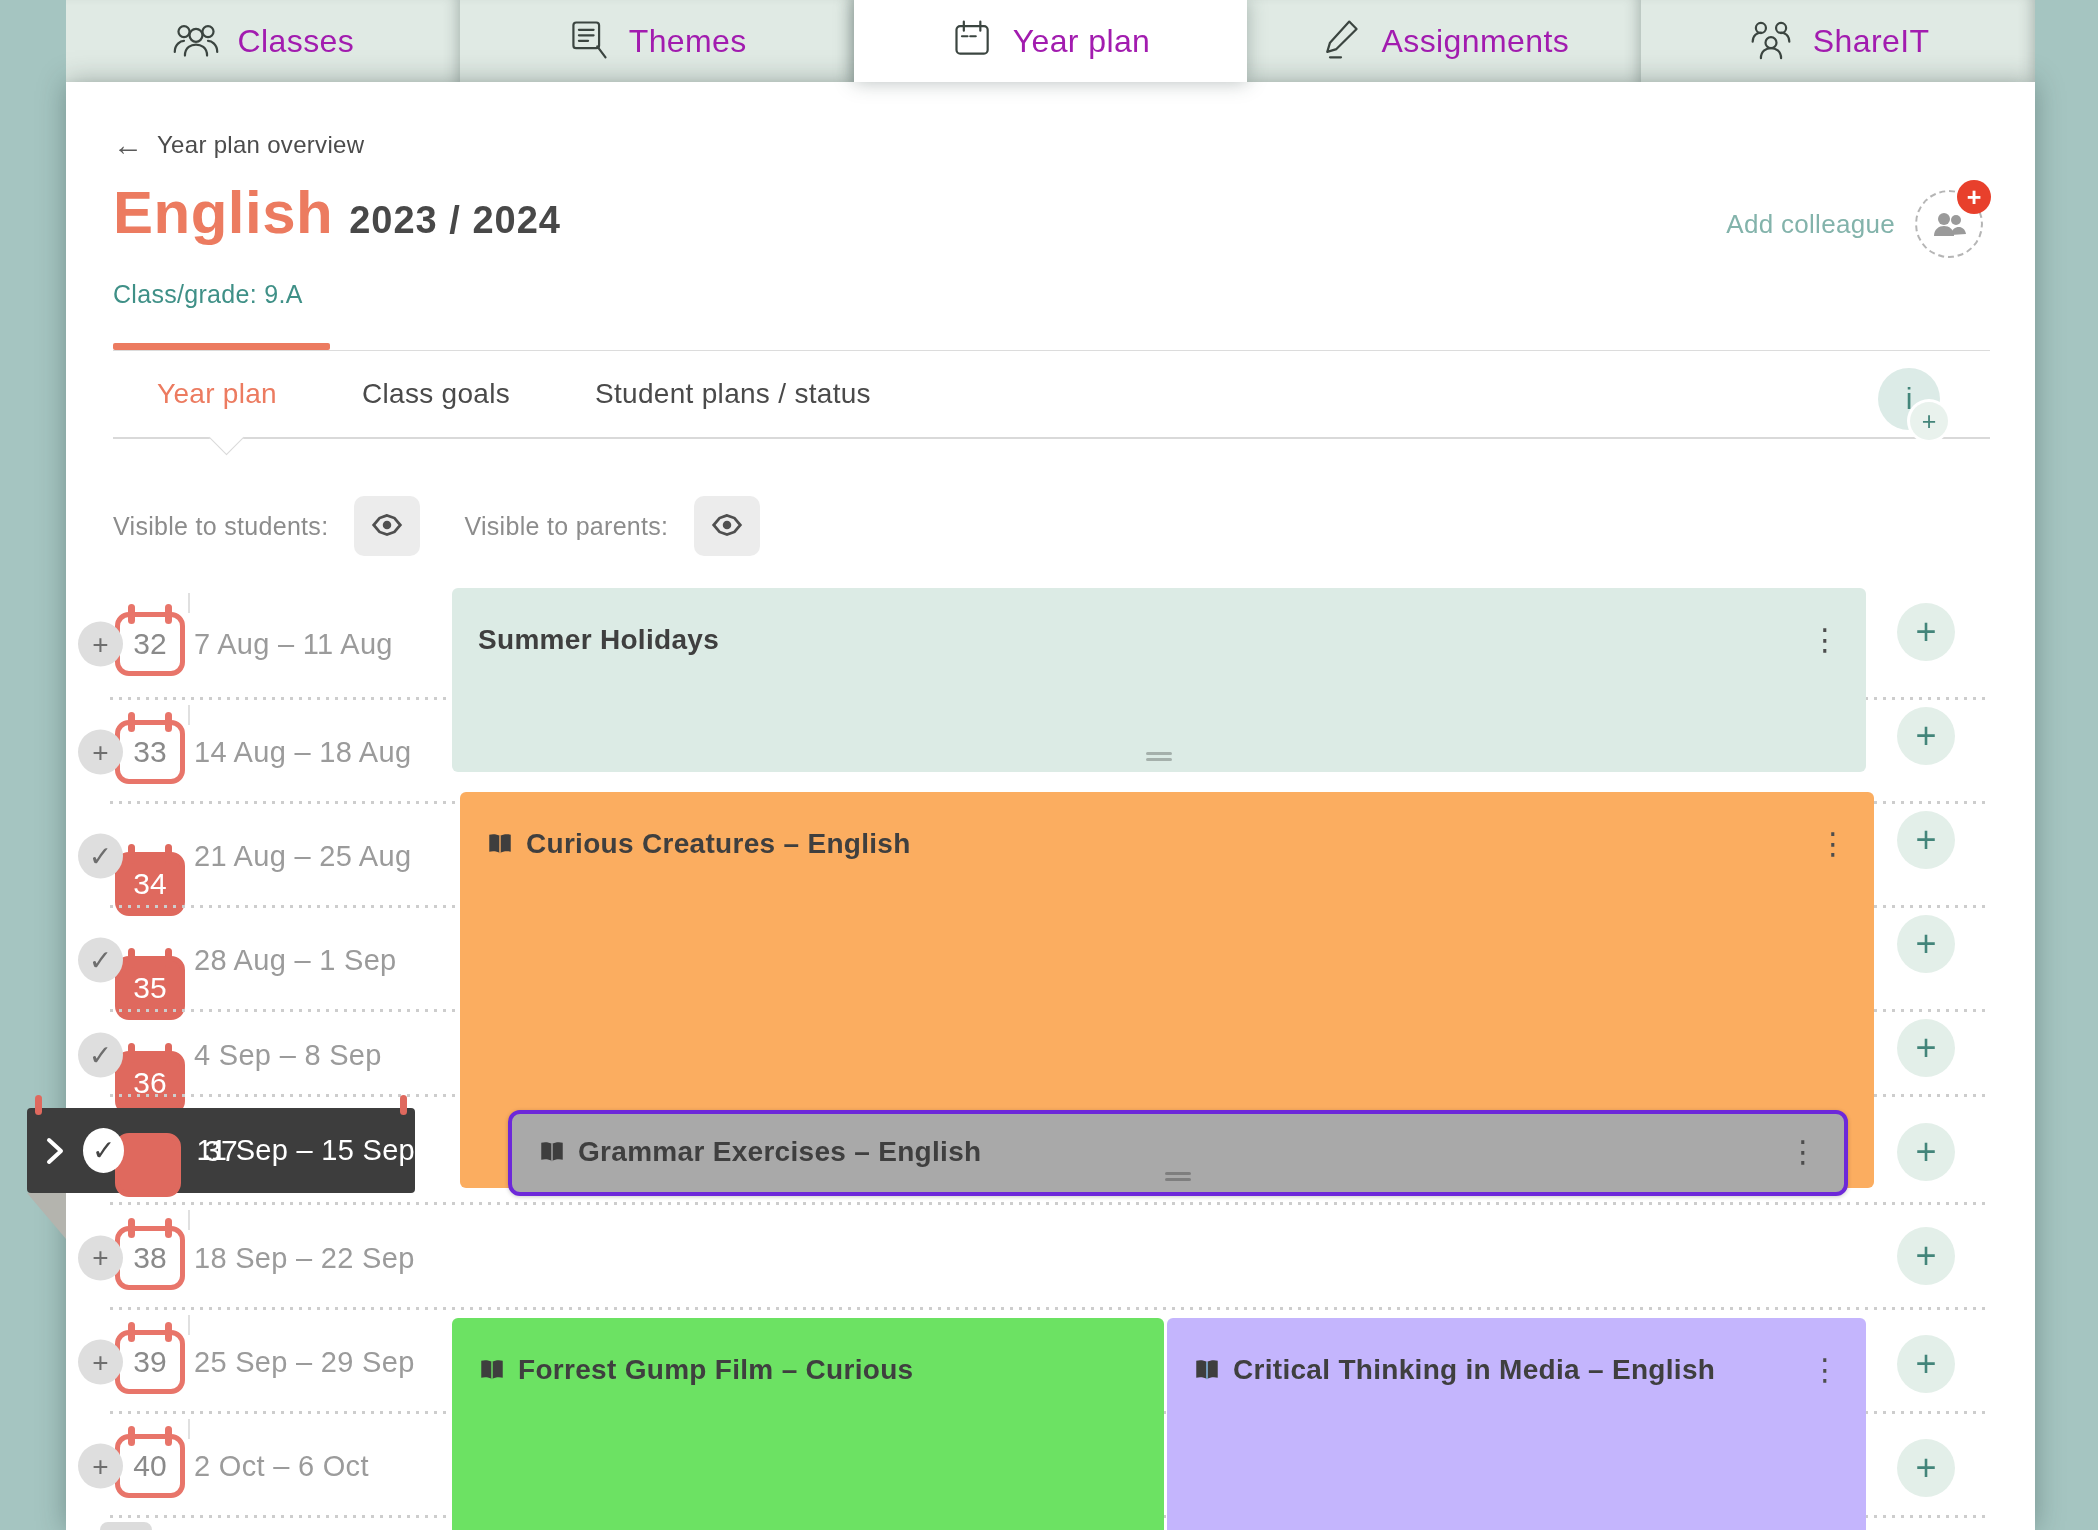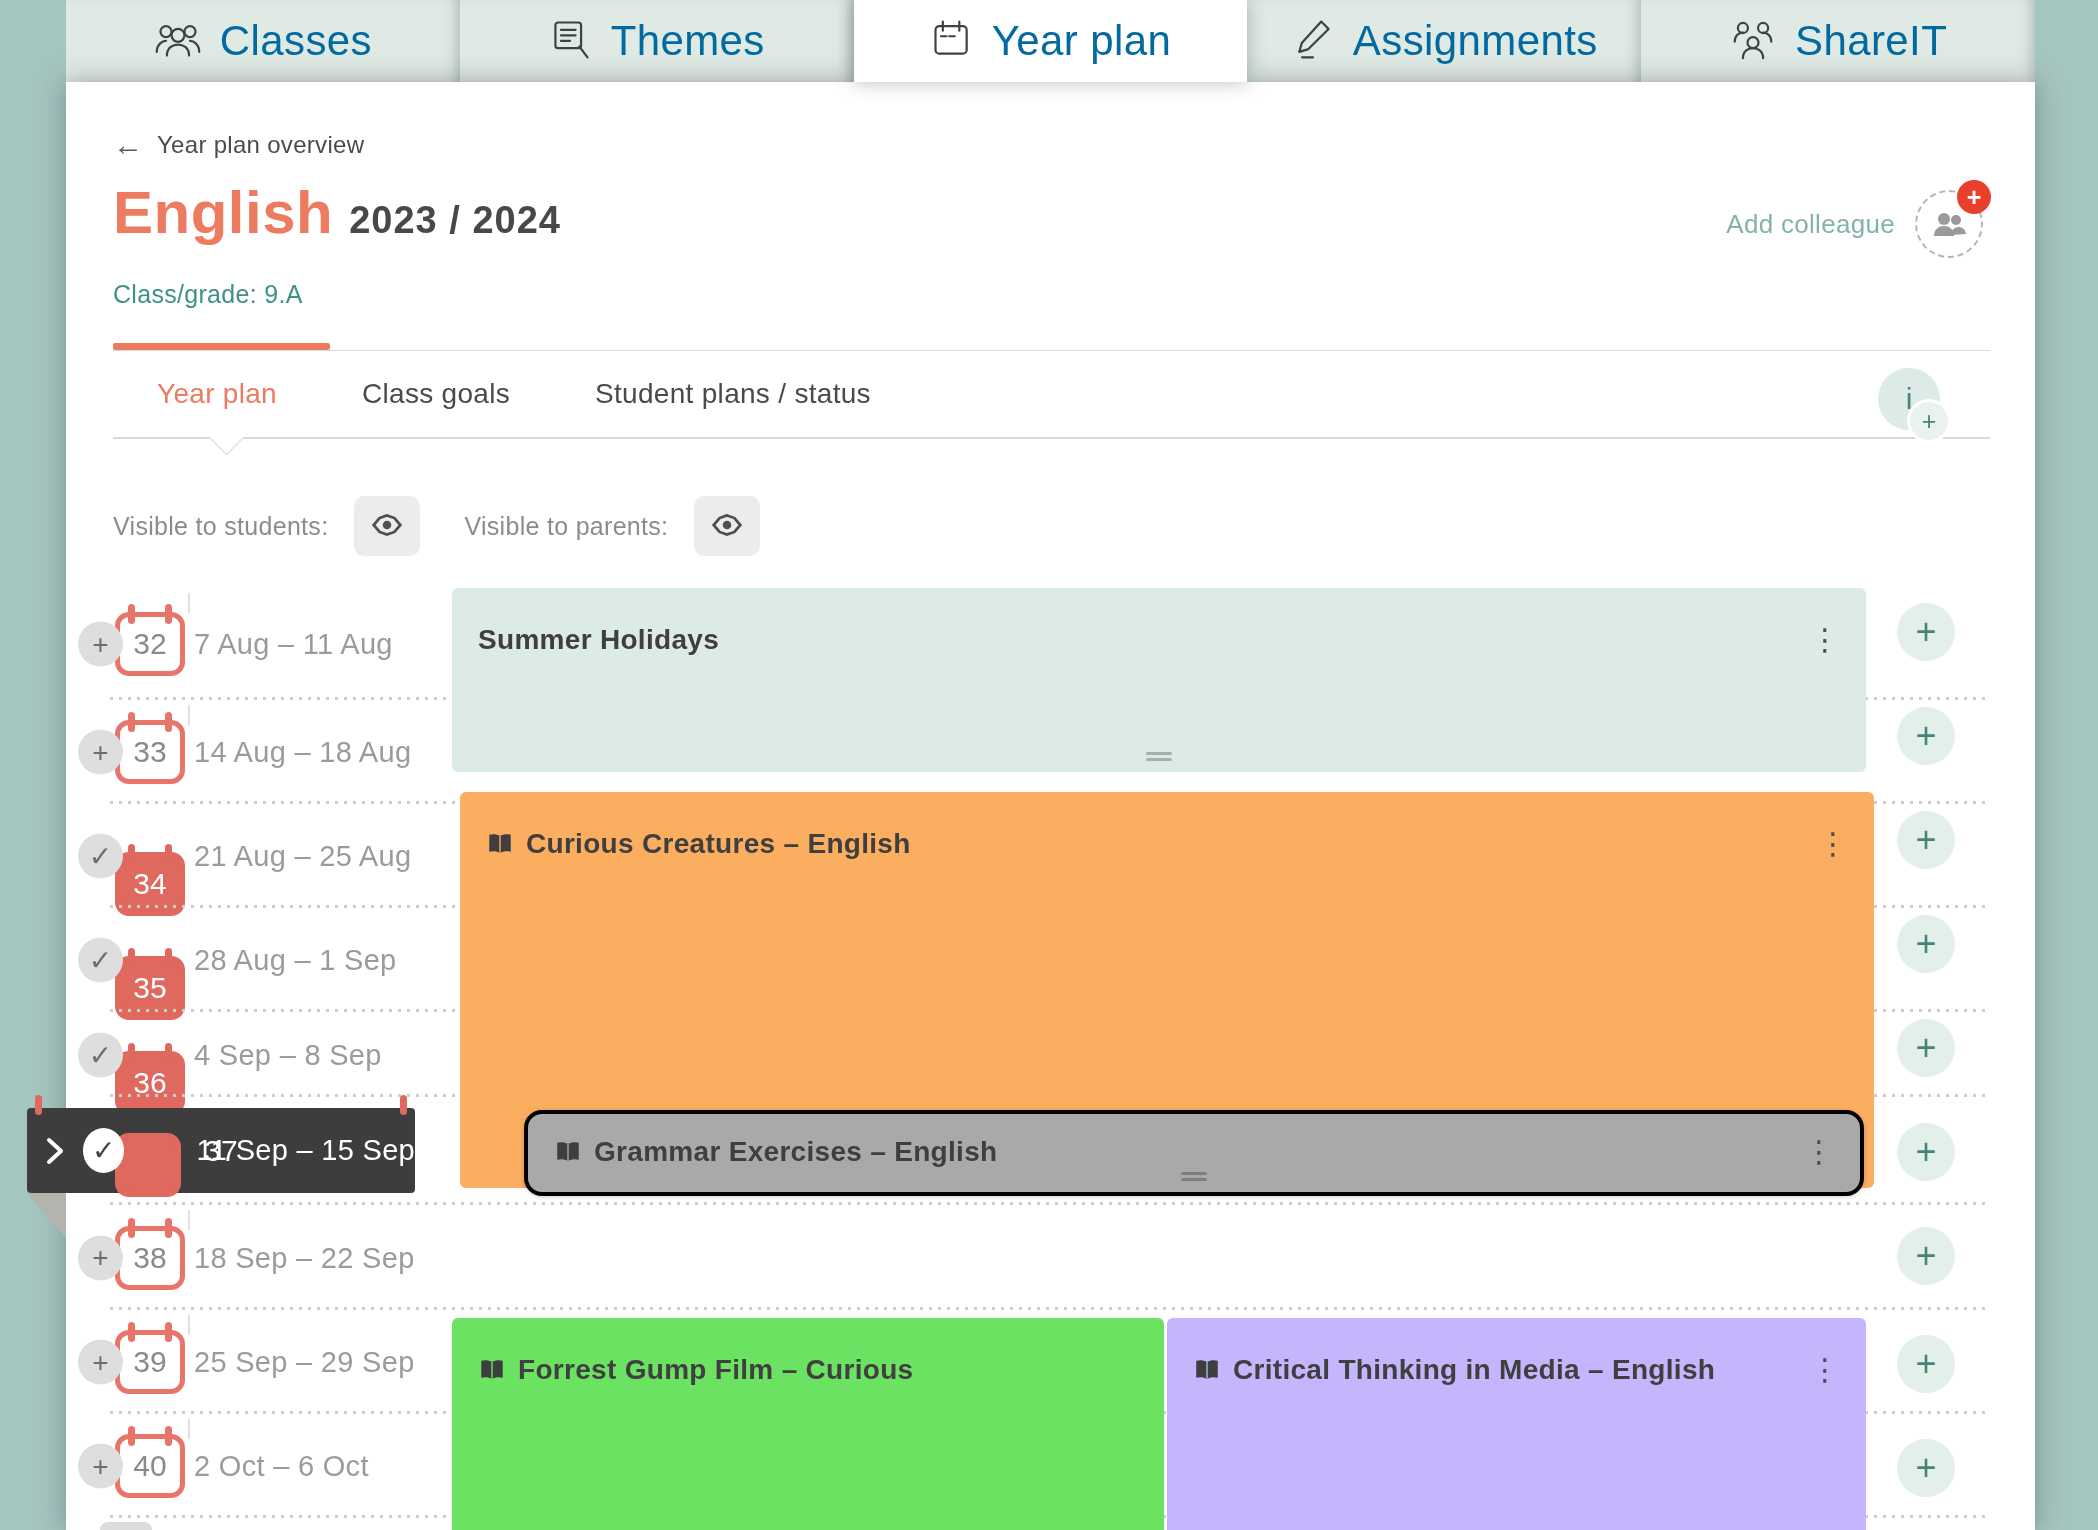--- a/index.html
+++ b/index.html
@@ -3,21 +3,21 @@
 <meta charset="utf-8">
 <style>
   html,body{margin:0;padding:0;}
   .page{position:relative;width:2098px;height:1530px;background:#a5c5c1;overflow:hidden;
         font-family:"Liberation Sans","DejaVu Sans",sans-serif;color:#3c4642;}
   
   .navbar{position:absolute;left:66px;top:0;width:1969px;height:82px;display:flex;background:#e0eae4;}
   .nav-tab{flex:1;display:flex;align-items:center;justify-content:center;gap:18px;
            background:#e0eae4;box-shadow:inset -12px 0 14px -9px rgba(50,70,65,.30);cursor:pointer;}
   .nav-tab svg{stroke:#3b4540;fill:none;stroke-width:2.4;stroke-linecap:round;stroke-linejoin:round;}
-  .nav-tab .lbl{font-size:42px;letter-spacing:.4px;color:#0369a1;}
+  .nav-tab .lbl{font-size:32px;letter-spacing:.4px;color:#a21caf;}
   .nav-tab.active{background:#fff;box-shadow:0 0 18px rgba(50,70,65,.35);z-index:2;}
   
   .card{position:absolute;left:66px;top:82px;width:1969px;height:1448px;background:#fff;
         box-shadow:0 0 26px rgba(30,50,45,.35);}
   .back{position:absolute;left:47px;top:48px;display:flex;align-items:center;gap:14px;cursor:pointer;}
   .back .arr{font-size:30px;color:#5a5a5a;line-height:1;}
   .back .txt{font-size:24px;color:#4c4c4c;letter-spacing:.3px;}
   .title-row{position:absolute;left:47px;top:96px;display:flex;align-items:baseline;gap:16px;}
   .title{font-size:60px;font-weight:bold;color:#ec7b60;letter-spacing:.5px;}
   .school-year{font-size:38px;font-weight:bold;color:#484848;letter-spacing:1px;}
@@ -69,21 +69,21 @@
   .hl-bar .chev{margin-left:16px;display:flex;}
   .hl-bar .badge{position:static;transform:none;margin-left:16px;background:#fff;color:#444;z-index:2;}
   .hl-bar .cal{position:static;transform:none;margin-left:-9px;}
   .hl-bar .dates{position:static;transform:none;margin-left:16px;color:#fff;}
   .fold{position:absolute;left:-39px;top:96px;width:39px;height:46px;background:#b4b4ae;
         clip-path:polygon(0 0,100% 0,100% 100%);z-index:2;}
   
   .event{position:absolute;border-radius:6px;z-index:2;cursor:pointer;margin-left:32px;}
   .ev-summer  {left:354px; top:506px; width:1414px;height:184px;}
   .ev-curious {left:362px; top:710px; width:1414px;height:396px;}
-  .ev-grammar {left:426px; top:1028px;width:1332px;height:78px;border:4px solid #000000;border-radius:18px;
+  .ev-grammar {left:410px; top:1028px;width:1332px;height:78px;border:4px solid #6d28d9;border-radius:12px;
                box-shadow:0 1px 4px rgba(0,0,0,.2);}
   .ev-forrest {left:354px; top:1236px;width:712px; height:212px;border-radius:6px 6px 0 0;}
   .ev-critical{left:1069px;top:1236px;width:699px; height:212px;border-radius:6px 6px 0 0;}
   .ev-head{display:flex;align-items:center;padding:36px 26px 0 26px;}
   .ev-grammar .ev-head{padding-top:22px;}
   .ev-head .book{display:flex;margin-right:12px;}
   .ev-title{font-size:28px;font-weight:bold;color:#3f3f3f;letter-spacing:.3px;}
   .ev-menu{margin-left:auto;font-size:30px;color:#4d4d4d;line-height:.8;cursor:pointer;}
   .ev-handle{position:absolute;bottom:8px;left:50%;transform:translateX(-50%);width:26px;cursor:grab;}
   .ev-handle i{display:block;height:3px;margin:3px 0;background:rgba(0,0,0,.25);border-radius:2px;}

